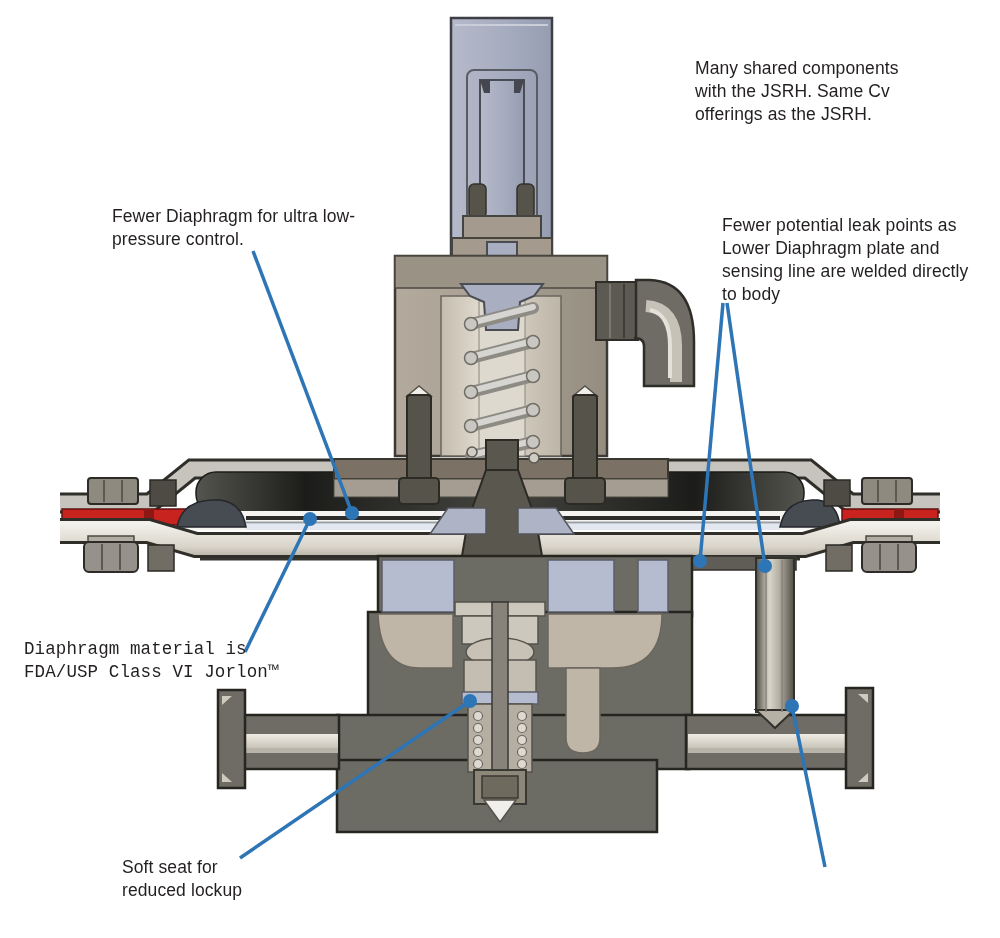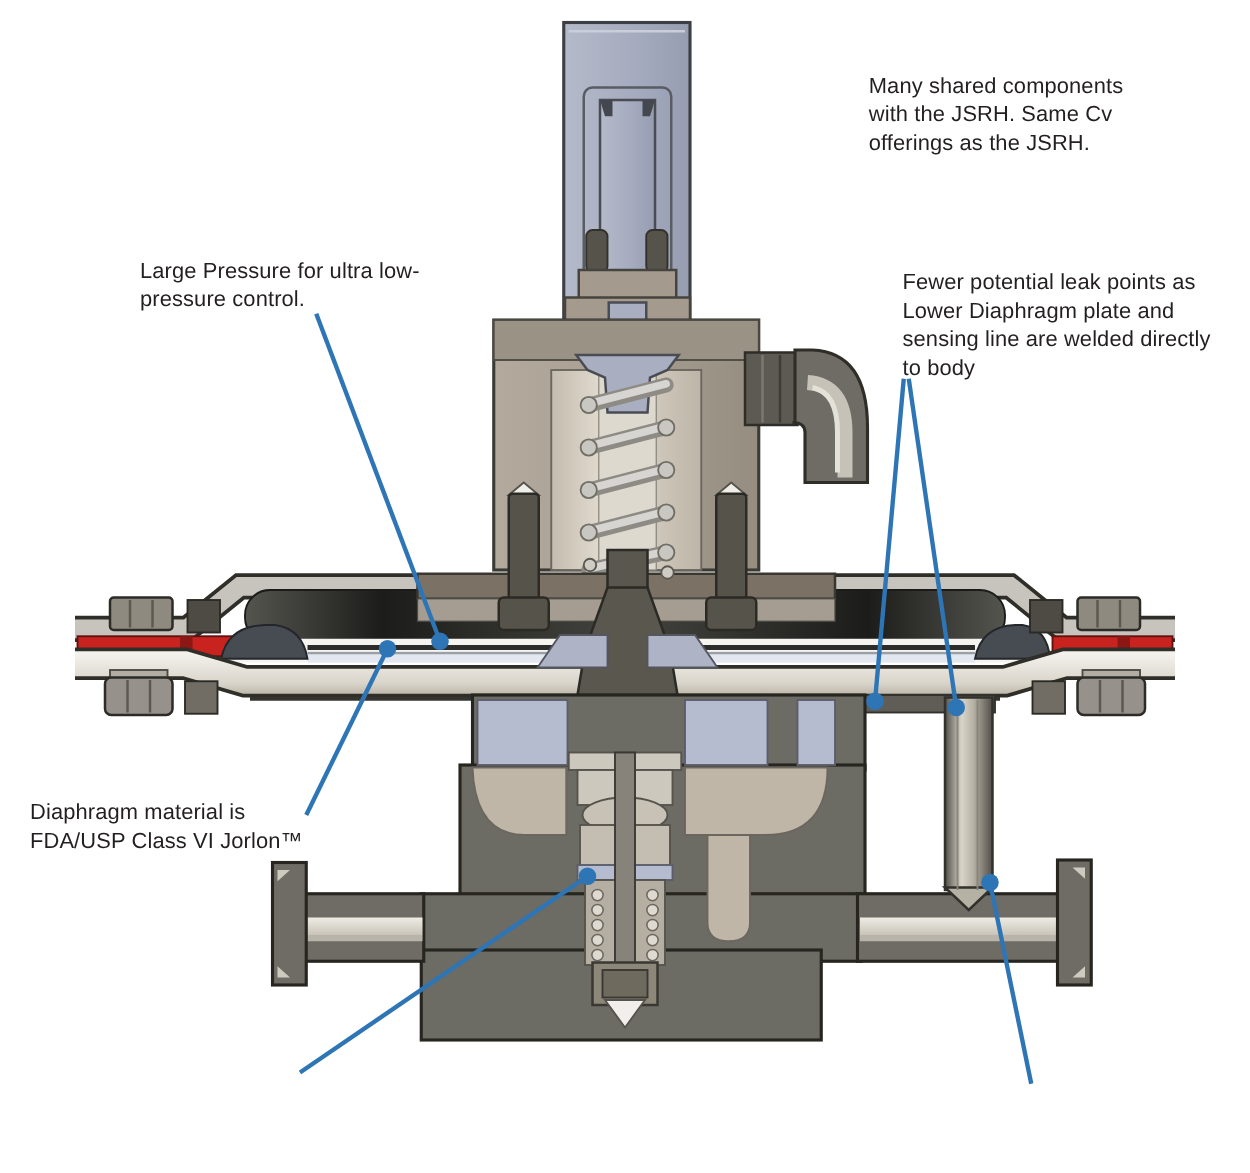--- a/index.html
+++ b/index.html
@@ -293,25 +293,27 @@
       <circle cx="765" cy="566" r="7" stroke="none"></circle>
       <line x1="825" y1="867" x2="792" y2="706"></line>
       <circle cx="792" cy="706" r="7" stroke="none"></circle>
     </g>
   </svg>
 
   <div class="annotation" style="left:695px;top:57px;width:270px;">Many shared components
 with the JSRH. Same Cv
 offerings as the JSRH.</div>
 
-  <div class="annotation" style="left:112px;top:205px;width:290px;">Large Pressure for ultra low-
+  <div class="annotation" style="left:112px;top:205px;width:290px;">Fewer Diaphragm for ultra low-
 pressure control.</div>
 
   <div class="annotation" style="left:722px;top:214px;width:280px;">Fewer potential leak points as
 Lower Diaphragm plate and
 sensing line are welded directly
 to body</div>
 
-  <div class="annotation" style="left:24px;top:638px;width:260px;">Diaphragm material is
+  <div class="annotation" style="left:24px;top:638px;width:260px;font-family:Liberation Mono, monospace;">Diaphragm material is
 FDA/USP Class VI Jorlon™</div>
 
+  <div class="annotation" style="left:122px;top:856px;width:200px;">Soft seat for
+reduced lockup</div>
 
 </div>
 
 </body></html>

